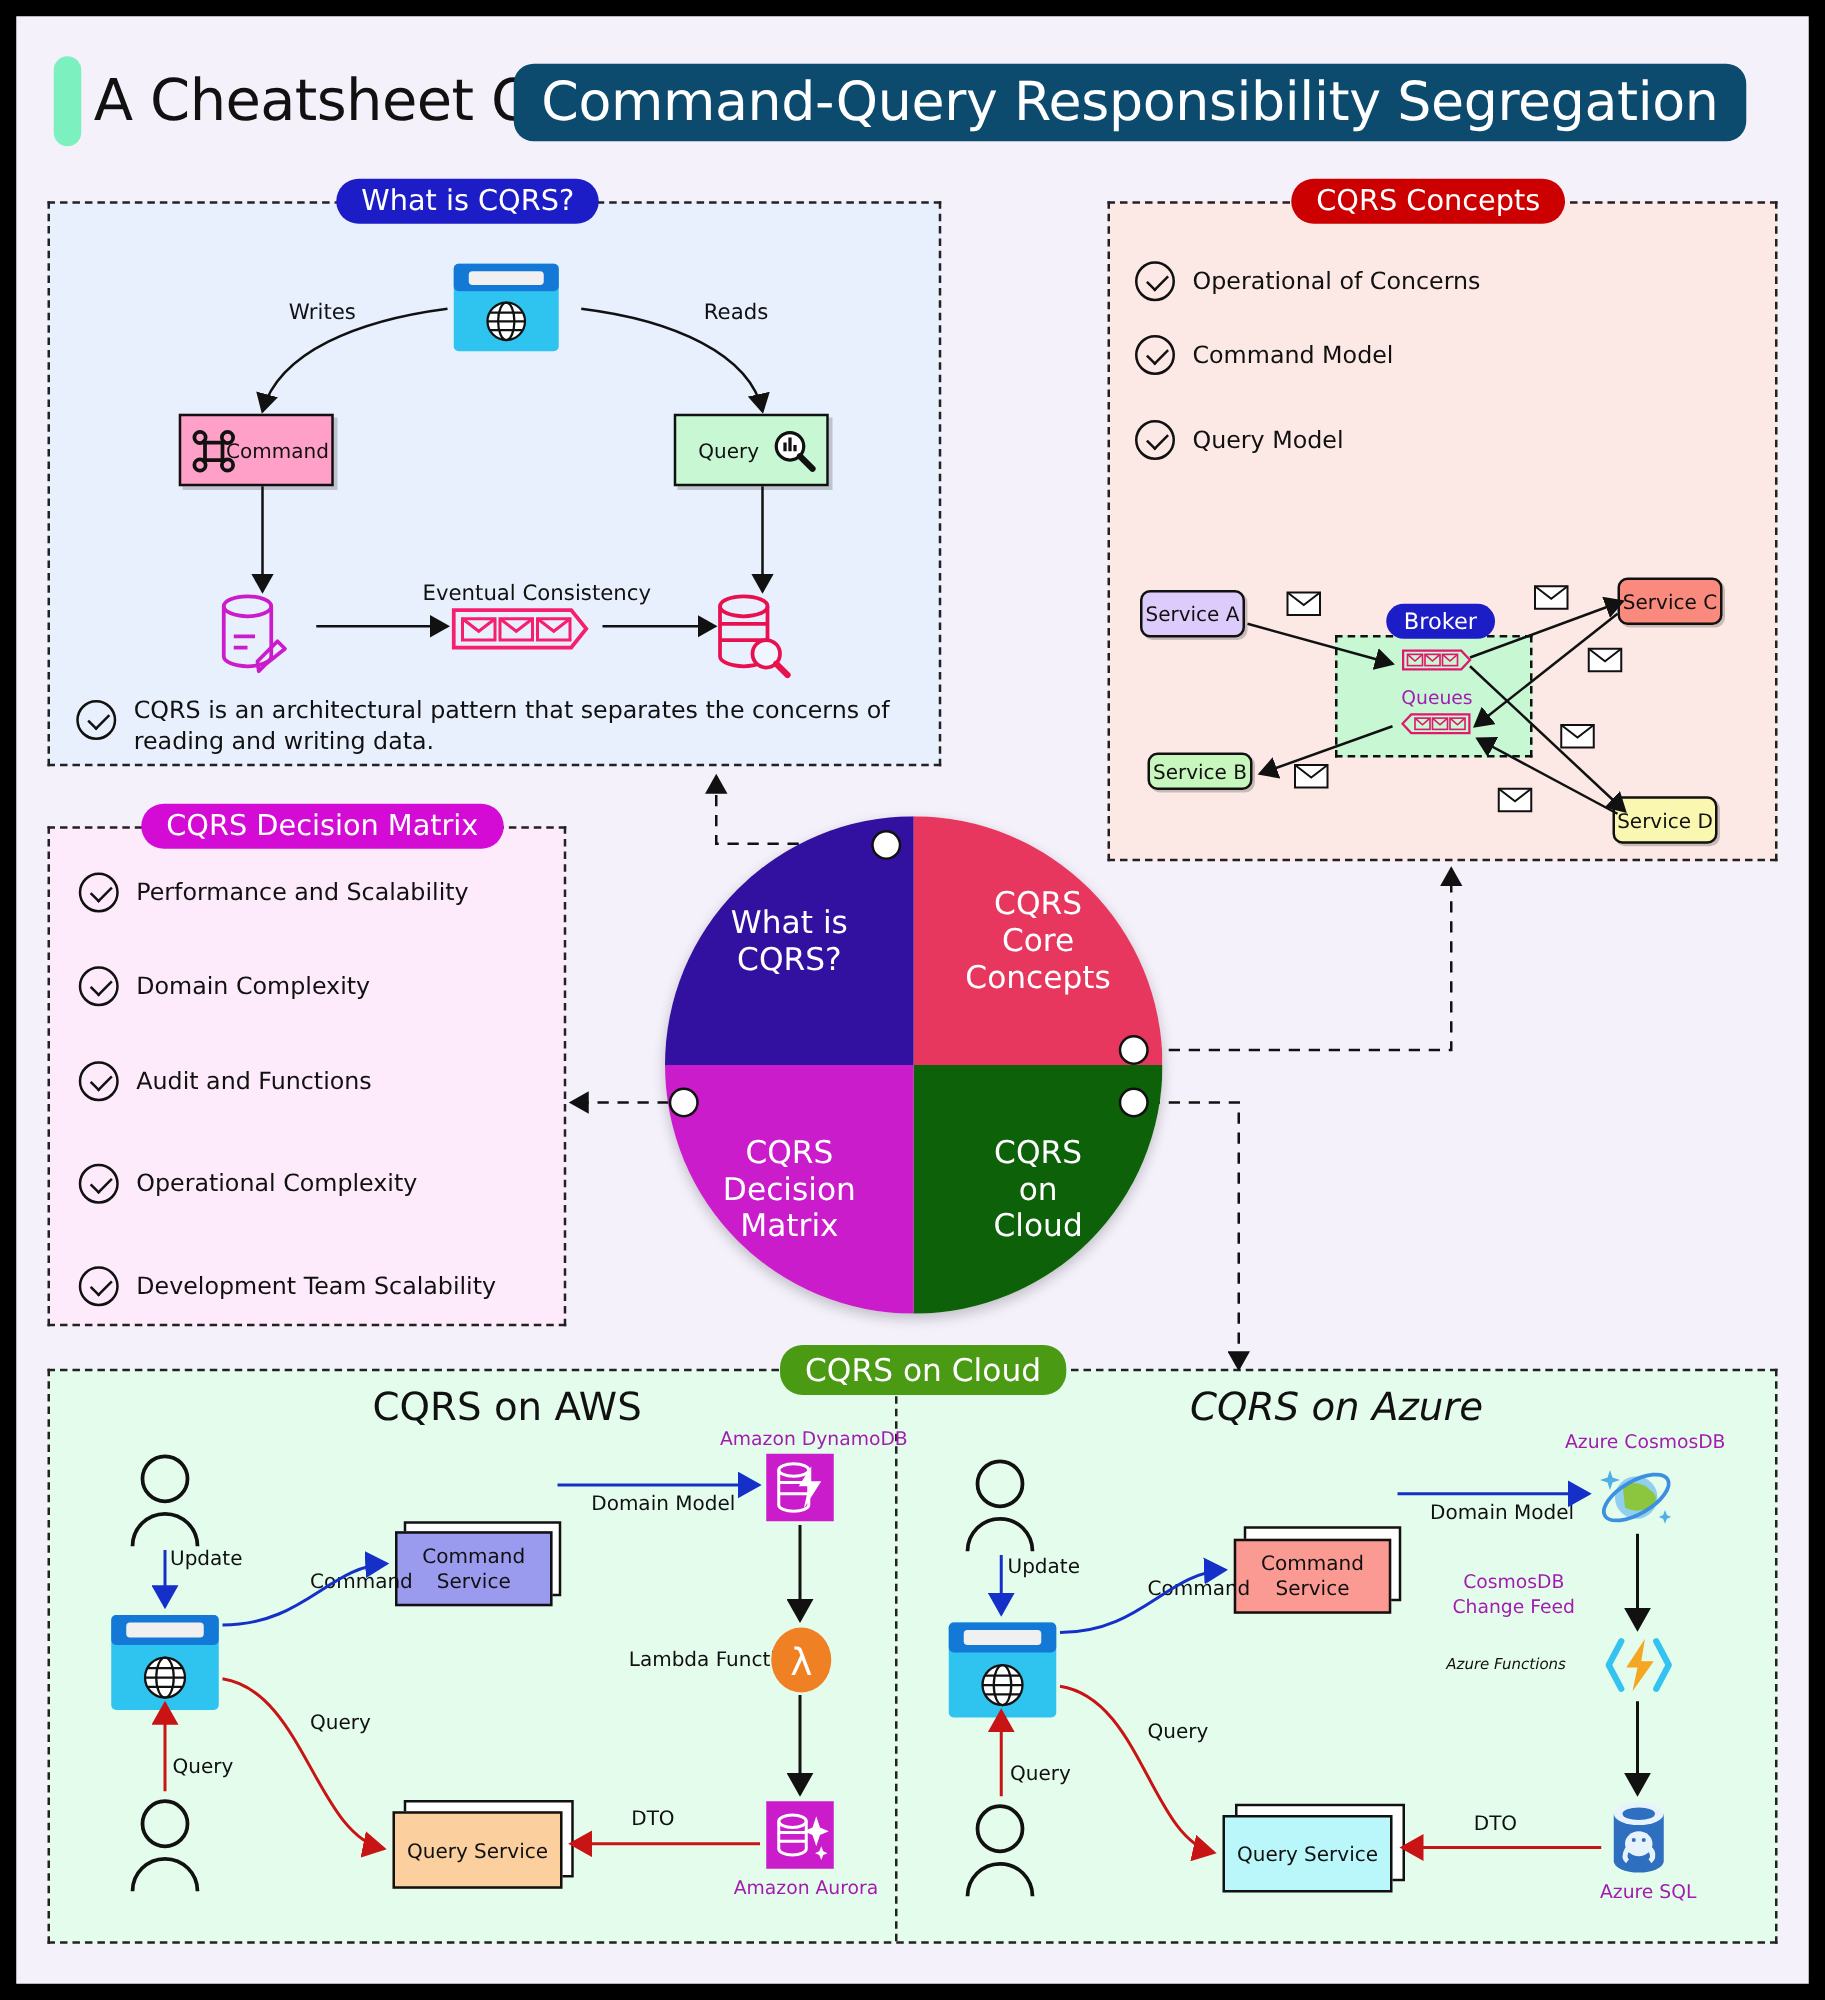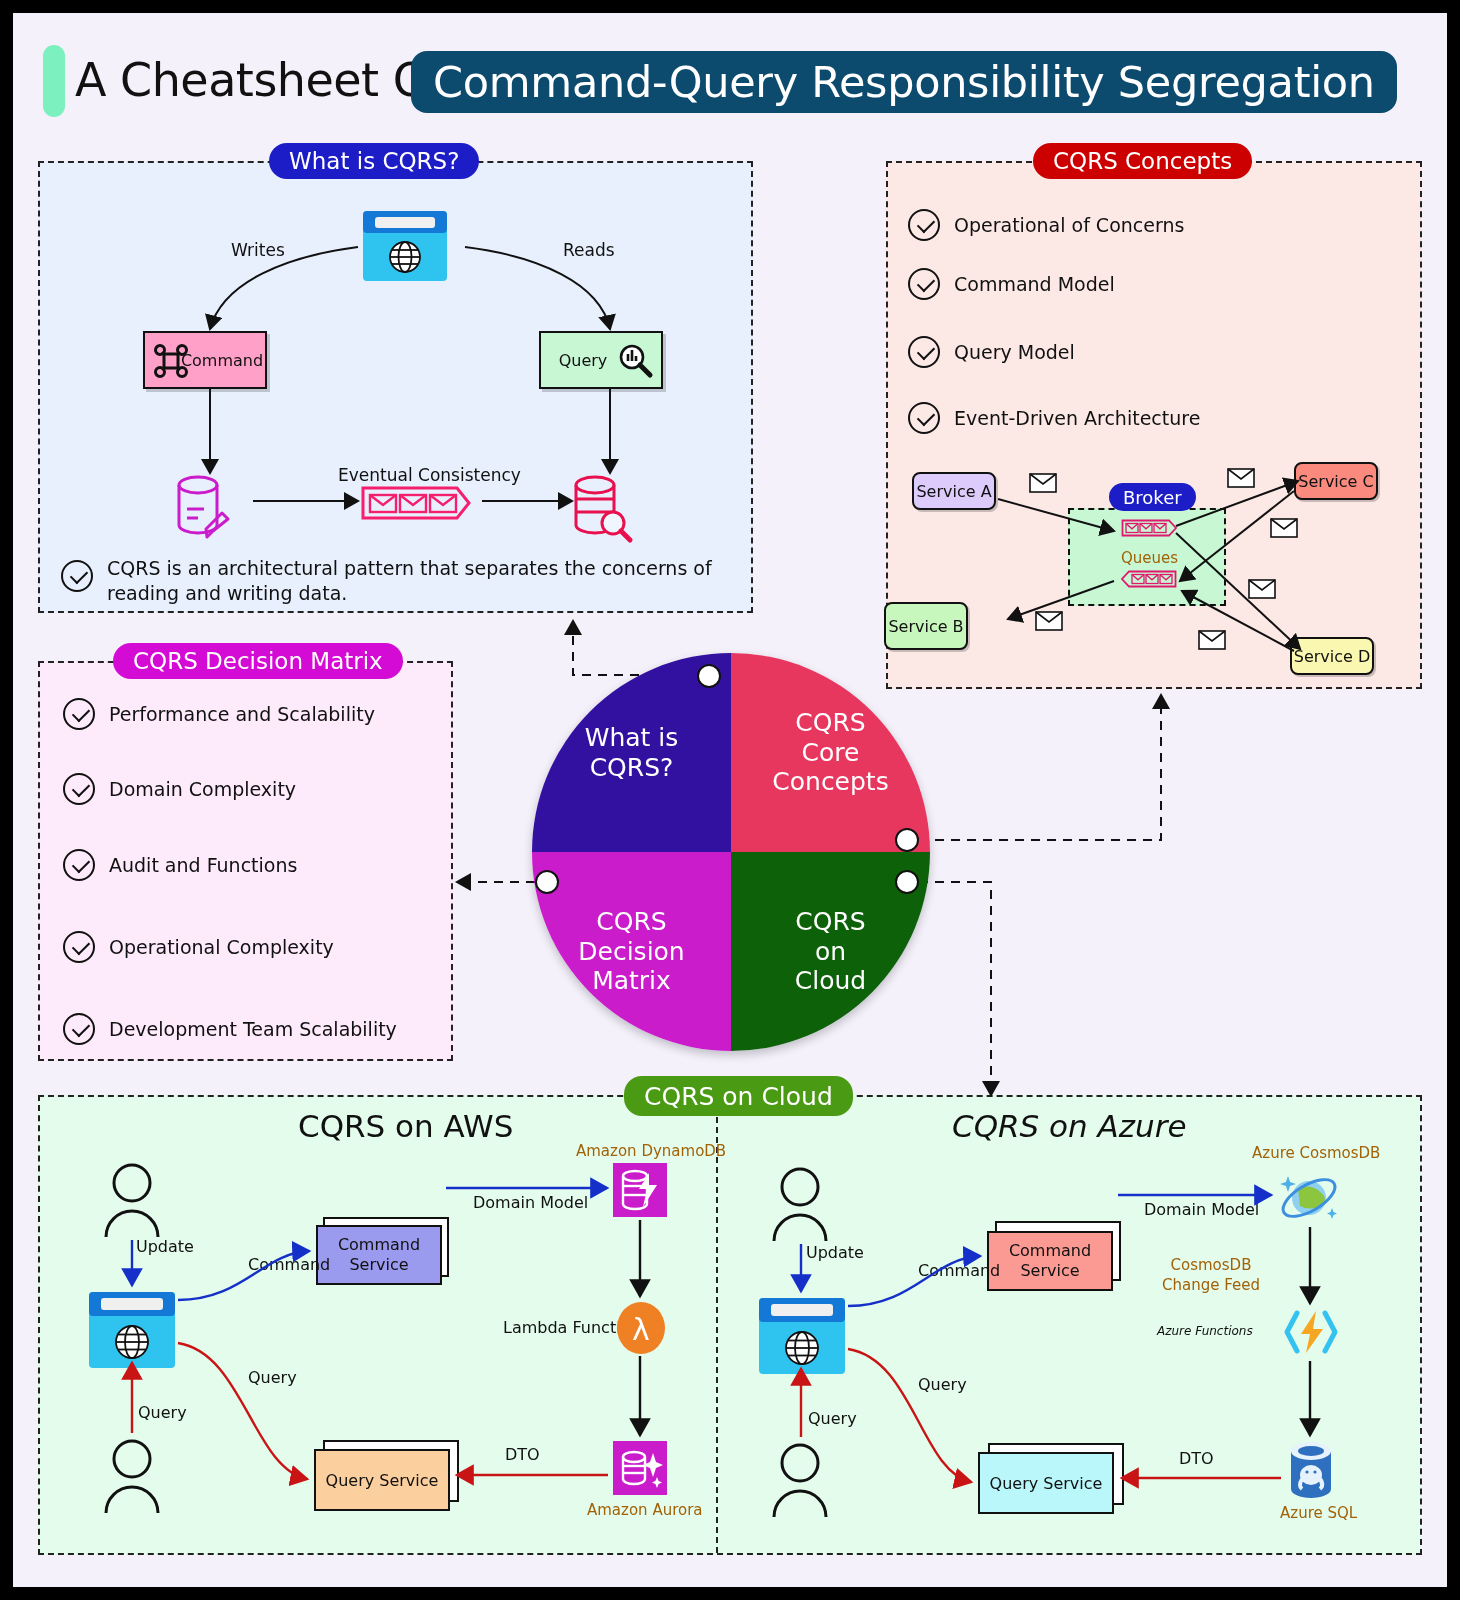--- a/index.html
+++ b/index.html
@@ -74,21 +74,21 @@
     font-size:16px; color:#111; text-align:center;
     box-shadow:3px 3px 0 rgba(0,0,0,.18);
   }
   .svcbox {
     position:absolute; border:2px solid #111; border-radius:8px;
     display:flex; align-items:center; justify-content:center;
     font-size:16px; color:#111;
     box-shadow:2px 2px 0 rgba(0,0,0,.2);
   }
   .lbl { position:absolute; font-size:17px; color:#111; white-space:nowrap; }
-  .lbl-sm { position:absolute; font-size:15px; color:#a16207; white-space:nowrap; text-align:center; }
+  .lbl-sm { position:absolute; font-size:15px; color:#a21caf; white-space:nowrap; text-align:center; }
 
   
   #wheel {
     position:absolute; left:519px; top:640px;
     width:398px; height:398px; border-radius:50%;
     overflow:hidden; box-shadow:0 4px 10px rgba(0,0,0,.22);
     z-index:5;
   }
   .quad {
     position:absolute; width:50%; height:50%;
@@ -241,24 +241,20 @@
     <div class="check-txt">Operational of Concerns</div>
   </div>
   <div class="check-row" style="left:895px;top:255px;">
     <div class="check-ico"></div>
     <div class="check-txt">Command Model</div>
   </div>
   <div class="check-row" style="left:895px;top:323px;">
     <div class="check-ico"></div>
     <div class="check-txt">Query Model</div>
   </div>
-  <div class="check-row" style="left:895px;top:389px;">
-    <div class="check-ico"></div>
-    <div class="check-txt">Event-Driven Architecture</div>
-  </div>
 
   <div style="position:absolute;left:1055px;top:495px;width:158px;height:98px;background:#c8f7d4;border:2px dashed #111;"></div>
   <div class="panel-badge" style="left:1096px;top:470px;background:#1d1dc8;height:28px;font-size:18px;padding:0 14px;">Broker</div>
   <div class="lbl-sm" style="left:1108px;top:536px;">Queues</div>
 
   <div style="position:absolute;left:1108px;top:506px;">
     <svg width="56" height="18" viewBox="0 0 56 18" fill="none" stroke="#e0186e" stroke-width="1.8">
       <path d="M1.5,1.5 H48 L55,9 L48,16.5 H1.5 z"></path>
       <g stroke-width="1.3">
         <rect x="5" y="4.5" width="12" height="9"></rect>
@@ -280,21 +276,21 @@
           <path d="M25,4.5 L31,9.8 L37,4.5"></path>
         <rect x="39" y="4.5" width="12" height="9"></rect>
           <path d="M39,4.5 L45,9.8 L51,4.5"></path>
       </g>
     </svg>
   </div>
 
   <div class="svcbox" style="left:899px;top:459px;width:84px;height:38px;background:#ddccfb;">
     <span>Service A</span>
   </div>
-  <div class="svcbox" style="left:871px;top:589px;width:84px;height:48px;background:#c8f7bd;">
+  <div class="svcbox" style="left:905px;top:589px;width:84px;height:30px;background:#c8f7bd;">
     <span>Service B</span>
   </div>
   <div class="svcbox" style="left:1281px;top:449px;width:84px;height:38px;background:#fa8a7d;">
     <span>Service C</span>
   </div>
   <div class="svcbox" style="left:1277px;top:624px;width:84px;height:38px;background:#faf7b0;">
     <span>Service D</span>
   </div>
 
   <div style="position:absolute;left:1016px;top:460px;">

